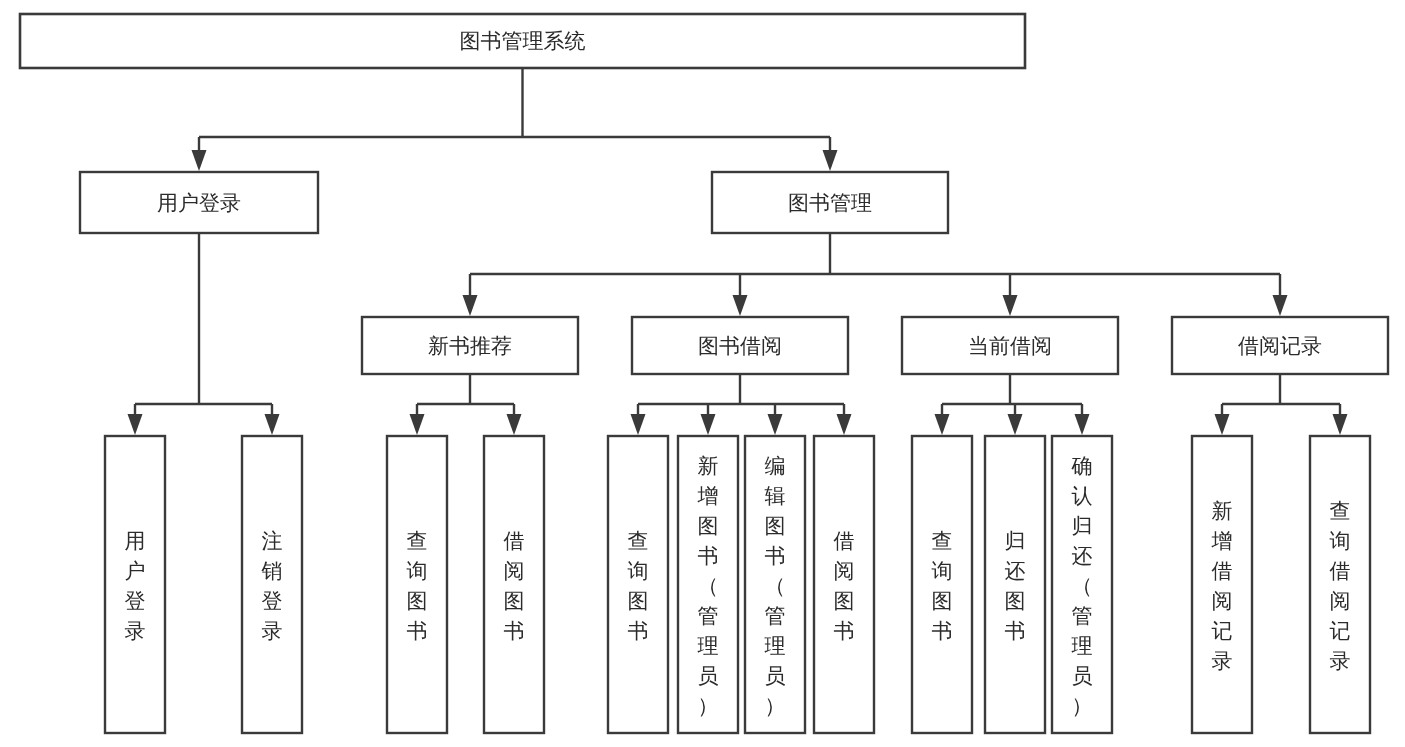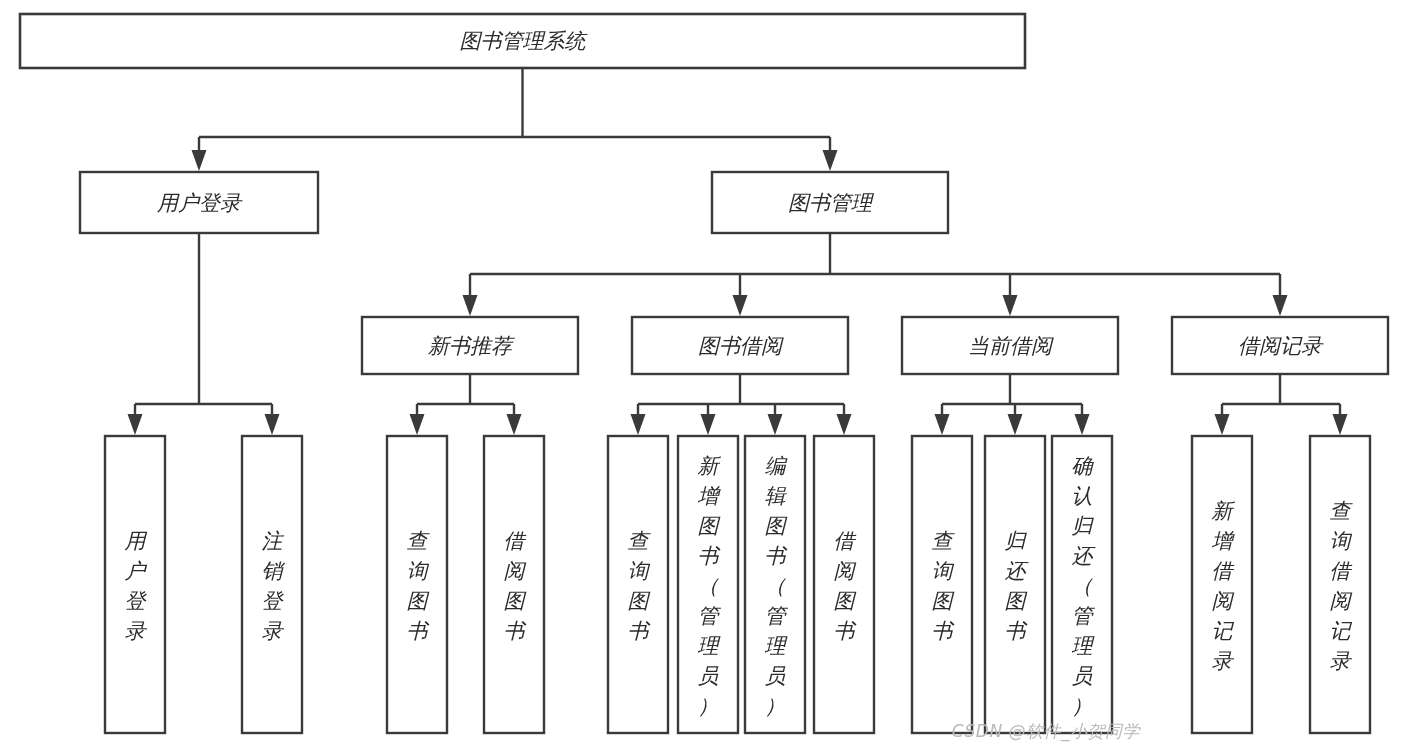--- a/index.html
+++ b/index.html
@@ -12,21 +12,20 @@
     width: 1405px;
     height: 747px;
     font-family: "DejaVu Sans", "Liberation Sans", sans-serif;
     overflow: hidden;
     position: relative;
   }
   #diagram-root {
     position: relative;
     width: 1148px;
     height: 747px;
-    font-style: italic;
   }
   svg.diagram {
     position: absolute;
     left: 0;
     top: 0;
     width: 1405px;
     height: 747px;
     display: block;
   }
   .node-box {
@@ -209,14 +208,13 @@
         <g>
           <rect x="1192" y="436" width="60" height="297" class="node-box"></rect>
           <text x="1222" y="517.9" class="node-label-v"><tspan x="1222" dy="0">新</tspan><tspan x="1222" dy="30">增</tspan><tspan x="1222" dy="30">借</tspan><tspan x="1222" dy="30">阅</tspan><tspan x="1222" dy="30">记</tspan><tspan x="1222" dy="30">录</tspan></text>
         </g>
         <g>
           <rect x="1310" y="436" width="60" height="297" class="node-box"></rect>
           <text x="1340" y="517.9" class="node-label-v"><tspan x="1340" dy="0">查</tspan><tspan x="1340" dy="30">询</tspan><tspan x="1340" dy="30">借</tspan><tspan x="1340" dy="30">阅</tspan><tspan x="1340" dy="30">记</tspan><tspan x="1340" dy="30">录</tspan></text>
         </g>
       </g>
   </svg>
-  <div class="watermark">CSDN @软件_小贺同学</div>
 </div>
 
 </body></html>

